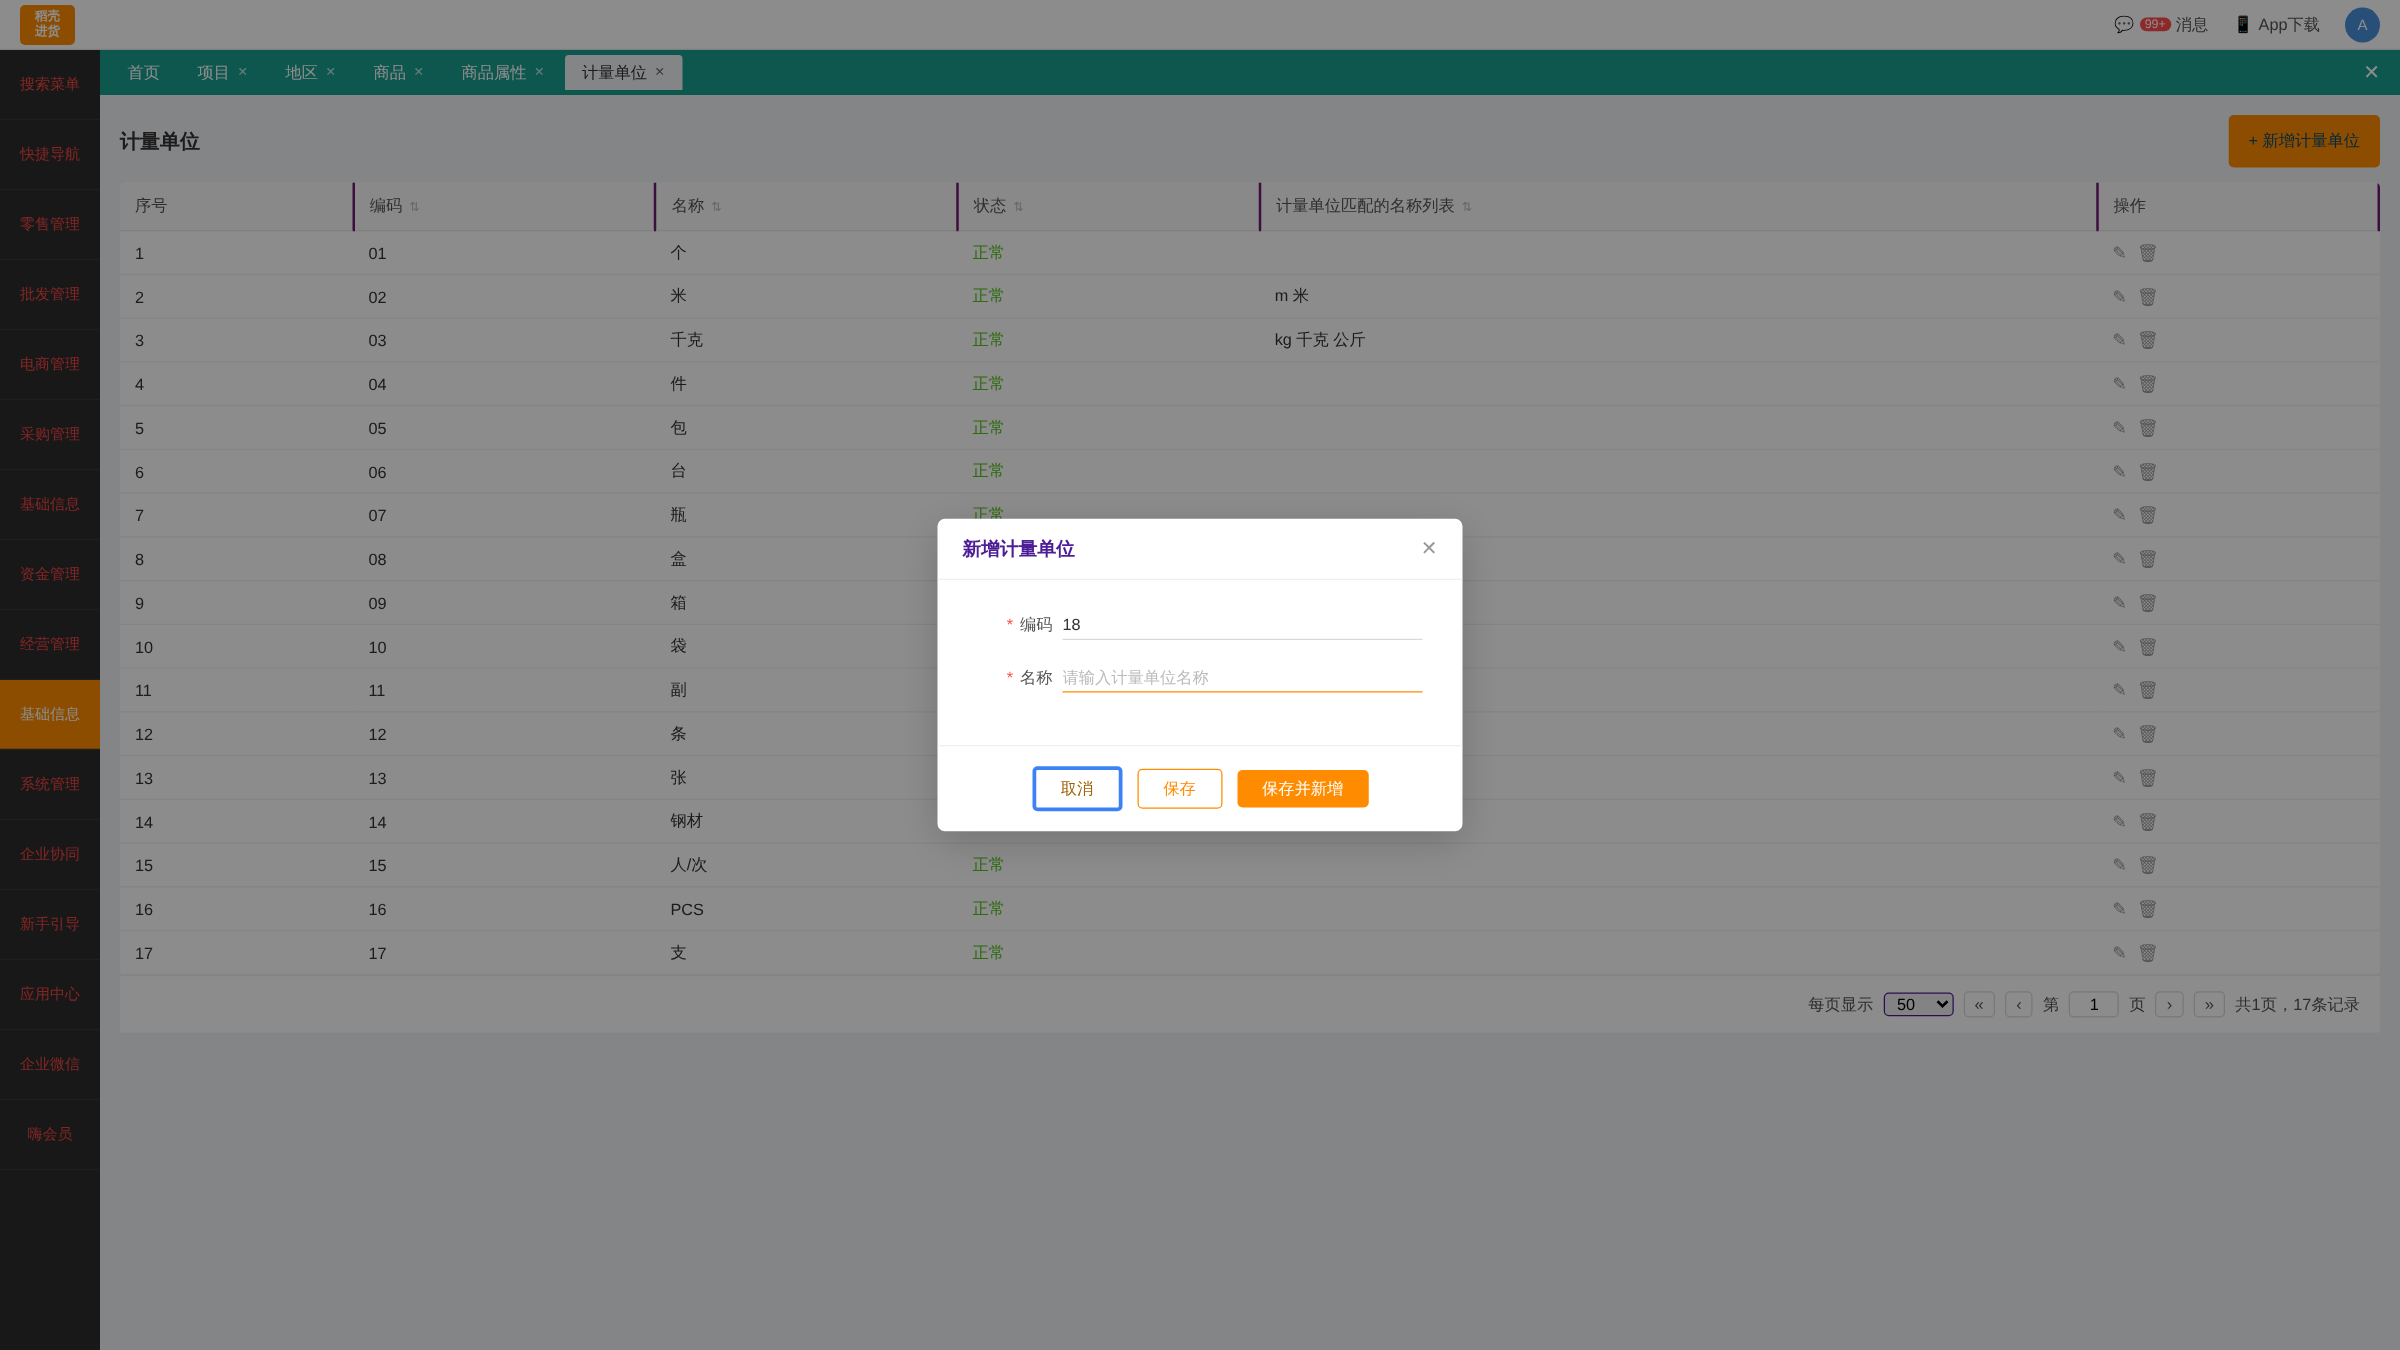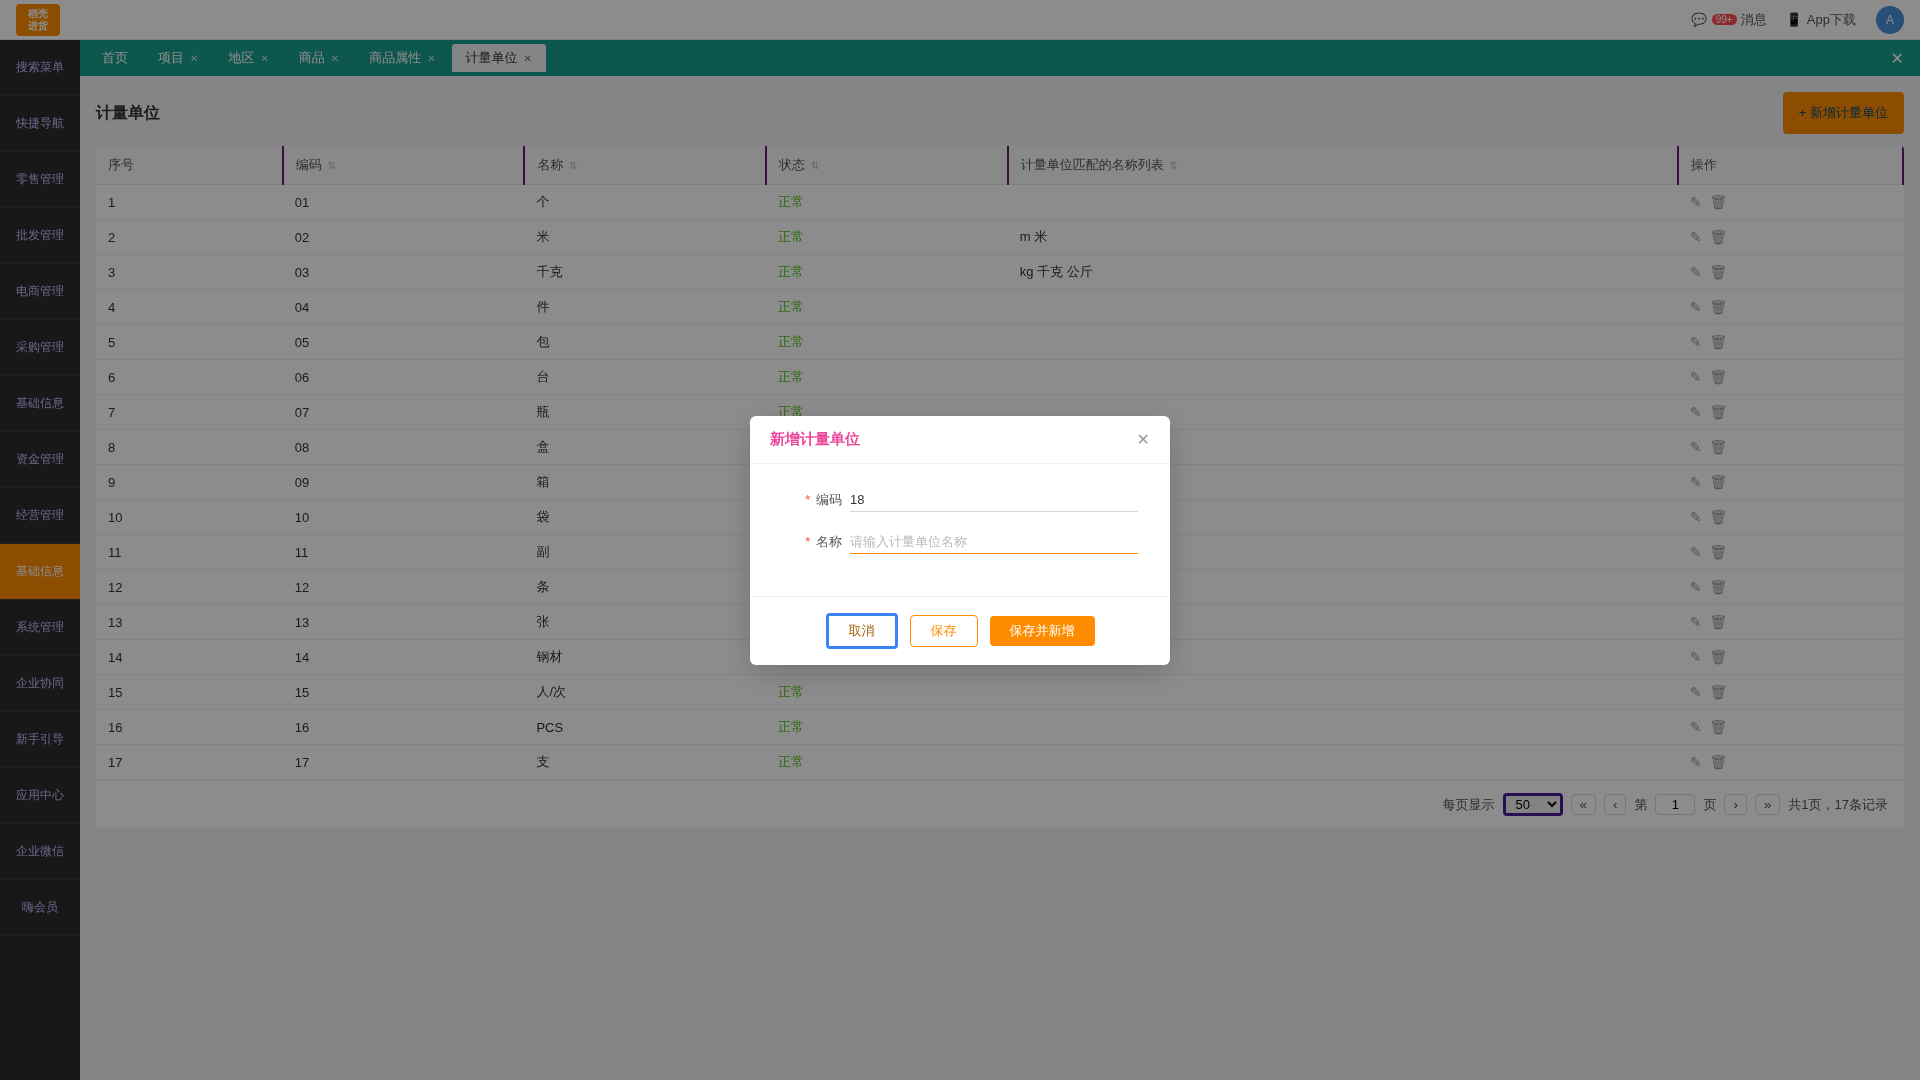--- a/index.html
+++ b/index.html
@@ -82,21 +82,21 @@
       flex-direction: column;
       overflow-y: auto;
       flex-shrink: 0;
     }
     .sidebar-item {
       display: flex;
       flex-direction: column;
       align-items: center;
       justify-content: center;
       padding: 12px 4px;
-      color: #c4b5fd;
+      color: #ef4444;
       cursor: pointer;
       font-size: 12px;
       text-align: center;
       min-height: 56px;
       border-bottom: 1px solid #3a3a3a;
     }
     .sidebar-item.active { background: #ff8c00; color: #fff; }
 
     
     .content-area {
@@ -223,21 +223,21 @@
       align-items: center;
       justify-content: flex-end;
       padding: 12px 16px;
       background: #fff;
       border-top: 1px solid #f0f0f0;
       gap: 8px;
       font-size: 13px;
       color: #555;
     }
     .page-size-select {
-      border: 3px solid #4c1d95;
+      border: 1px solid #4c1d95;
       border-radius: 4px;
       padding: 0 6px;
       font-size: 13px;
     }
     .page-nav-btn {
       border: 1px solid #d9d9d9;
       background: #fff;
       padding: 2px 8px;
       border-radius: 4px;
       cursor: pointer;
@@ -272,21 +272,21 @@
     .modal-header {
       display: flex;
       align-items: center;
       justify-content: space-between;
       padding: 14px 20px;
       border-bottom: 1px solid #f0f0f0;
     }
     .modal-title {
       font-size: 15px;
       font-weight: 600;
-      color: #ec4899;
+      color: #4c1d95;
     }
     .modal-close {
       cursor: pointer;
       color: #999;
       font-size: 16px;
     }
     .modal-body {
       padding: 24px 32px;
     }
     .form-row {

